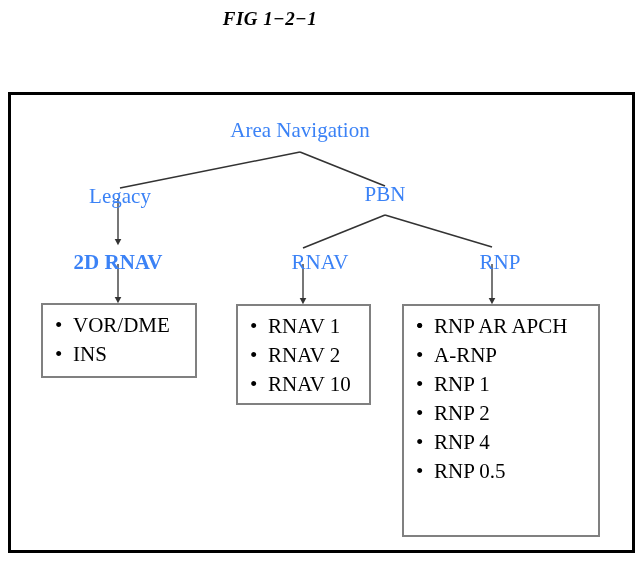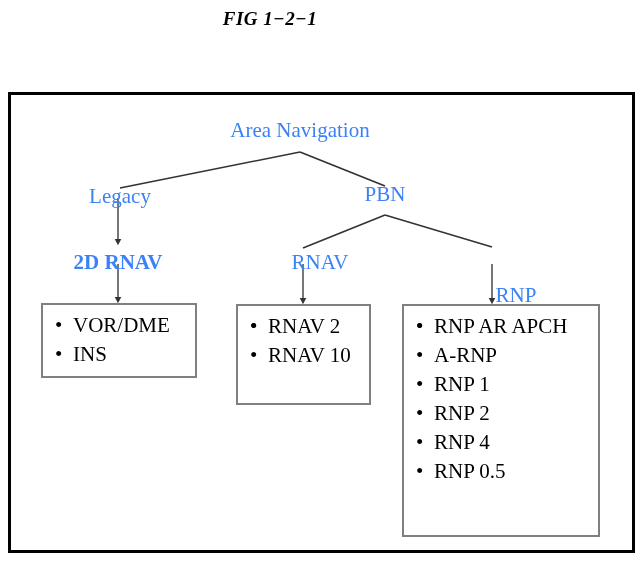--- a/index.html
+++ b/index.html
@@ -58,21 +58,21 @@
   }
   .node-label.center {
     transform: translateX(-50%);
     text-align: center;
   }
   #label-area-navigation { left: 300px; top: 120px; font-size: 21px; }
   #label-legacy          { left: 120px; top: 186px; }
   #label-pbn             { left: 385px; top: 184px; }
   #label-2d-rnav         { left: 118px; top: 252px; font-weight: bold; }
   #label-rnav            { left: 320px; top: 252px; }
-  #label-rnp             { left: 516px; top: 252px; margin-top: 33px; }
+  #label-rnp             { left: 500px; top: 252px; }
 
   
   .leaf-box {
     position: absolute;
     border: 2px solid #808080;
     background: #ffffff;
     box-sizing: border-box;
     padding: 6px 10px 6px 12px;
   }
   .leaf-box ul {
@@ -146,21 +146,21 @@
 
   <div class="leaf-box" id="box-legacy">
     <ul>
         <li><span class="bullet">•</span><span>VOR/DME</span></li>
         <li><span class="bullet">•</span><span>INS</span></li>
       </ul>
   </div>
 
   <div class="leaf-box" id="box-rnav">
     <ul>
-        <li><span class="bullet">•</span></li>
+        <li><span class="bullet">•</span><span>RNAV 1</span></li>
         <li><span class="bullet">•</span><span>RNAV 2</span></li>
         <li><span class="bullet">•</span><span>RNAV 10</span></li>
       </ul>
   </div>
 
   <div class="leaf-box" id="box-rnp">
     <ul>
         <li><span class="bullet">•</span></li>
         <li><span class="bullet">•</span><span>RNP AR APCH</span></li>
         <li><span class="bullet">•</span><span>A-RNP</span></li>

